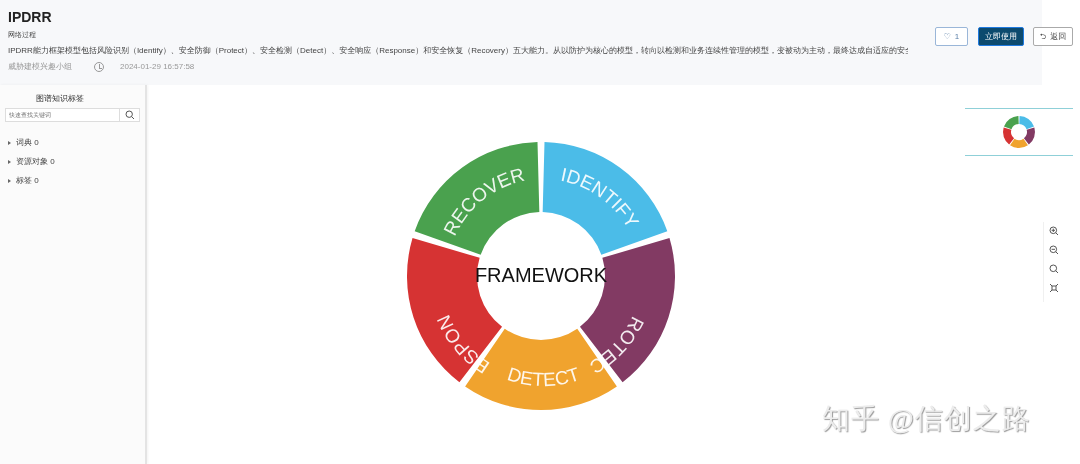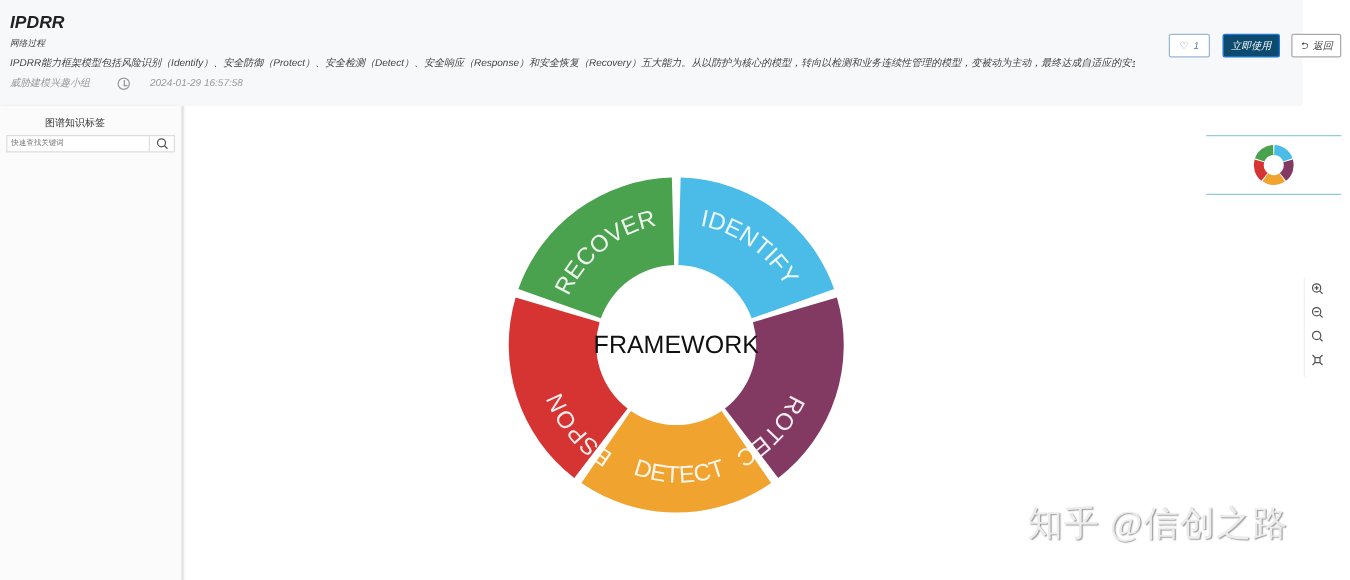--- a/index.html
+++ b/index.html
@@ -1,18 +1,18 @@
 <!DOCTYPE html>
 <html><head>
 <meta charset="utf-8">
 <style>
   * { box-sizing: border-box; margin: 0; padding: 0; }
   html, body { width: 1080px; height: 464px; overflow: hidden; background: #ffffff;
     font-family: "Liberation Sans", "DejaVu Sans", sans-serif; color: #333; }
-  .header { position: absolute; left: 0; top: 0; width: 1042px; height: 85px; background: #f7f8fa; font-style: italic; }
+  .header { position: absolute; left: 0; top: 0; width: 1042px; height: 85px; background: #f7f8fa; }
   .title { position: absolute; left: 8px; top: 9px; font-size: 14px; font-weight: bold; color: #222; }
   .subtitle { position: absolute; left: 8px; top: 30px; font-size: 7px; color: #444; }
   .desc { position: absolute; left: 8px; top: 45px; font-size: 8px; color: #444; white-space: nowrap; width: 900px; overflow: hidden; }
   .meta { position: absolute; left: 8px; top: 61px; font-size: 8px; color: #999; display: flex; align-items: center; gap: 16px; }
   .meta .clock { width: 10px; height: 10px; border: 1px solid #999; border-radius: 50%; position: relative; margin-left: 6px; }
   .meta .clock::after { content: ""; position: absolute; left: 4px; top: 1px; width: 2px; height: 4px; border-left: 1px solid #999; border-bottom: 1px solid #999; }
   .btn { position: absolute; top: 27px; height: 19px; border-radius: 2px; font-size: 8px; display: flex; align-items: center; justify-content: center; gap: 4px; cursor: pointer; }
   .btn-like { left: 935px; width: 33px; border: 1px solid #9ab6d8; background: #fff; color: #5a7fa8; }
   .btn-use { left: 978px; width: 46px; background: #0c4a6e; color: #fff; border: 1px solid #1f7ae0; }
   .btn-back { left: 1033px; width: 40px; border: 1px solid #aaa; background: #fff; color: #444; }
@@ -63,20 +63,34 @@
 <div class="sidebar">
   <div class="sb-title">图谱知识标签</div>
   <div class="sb-search">
     <input type="text" placeholder="快速查找关键词" style="">
     <div class="sbtn">
       <svg width="10" height="10" viewBox="0 0 10 10">
           <circle cx="4.2" cy="4.2" r="3.2" fill="none" stroke="#555" stroke-width="1"></circle>
           <line x1="6.6" y1="6.6" x2="9" y2="9" stroke="#555" stroke-width="1"></line>
         </svg>
     </div>
+  </div>
+  <div class="tree">
+    <div class="tree-item">
+        <span class="caret"></span>
+        <span>词典 0</span>
+      </div>
+    <div class="tree-item">
+        <span class="caret"></span>
+        <span>资源对象 0</span>
+      </div>
+    <div class="tree-item">
+        <span class="caret"></span>
+        <span>标签 0</span>
+      </div>
   </div>
 </div>
 
 <div class="canvas"></div>
 
 <svg class="wheel" width="290" height="290" viewBox="0 0 290 290">
   <defs>
     <path id="arc-identify" d="M 145 47 A 98 98 0 0 1 240 115" fill="none"></path>
     <path id="arc-protect" d="M 238 180 A 98 98 0 0 1 190 232" fill="none"></path>
     <path id="arc-detect" d="M 95 240 A 105 105 0 0 0 200 240" fill="none"></path>

